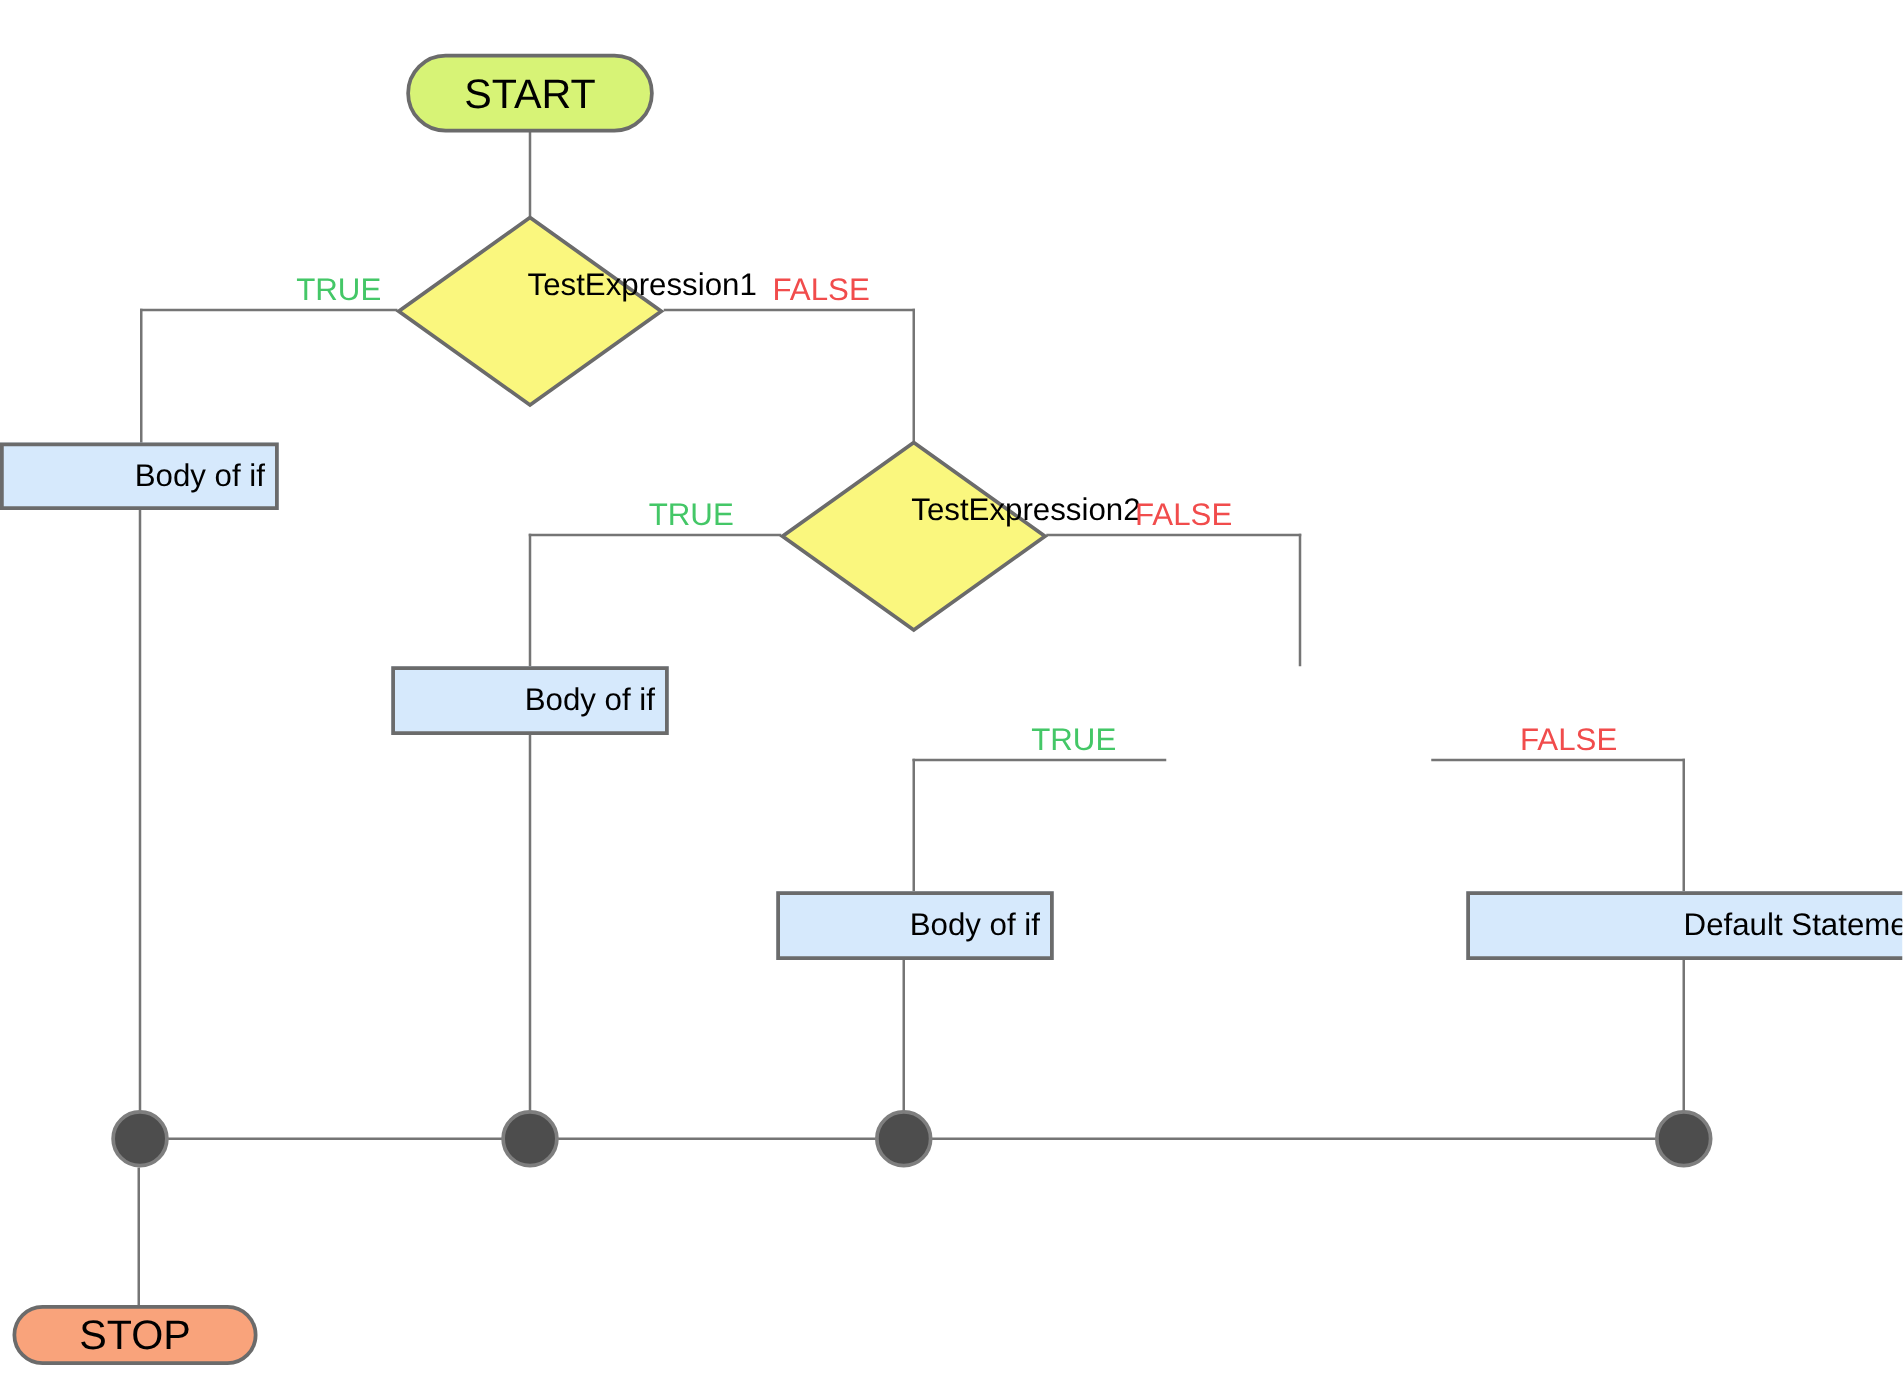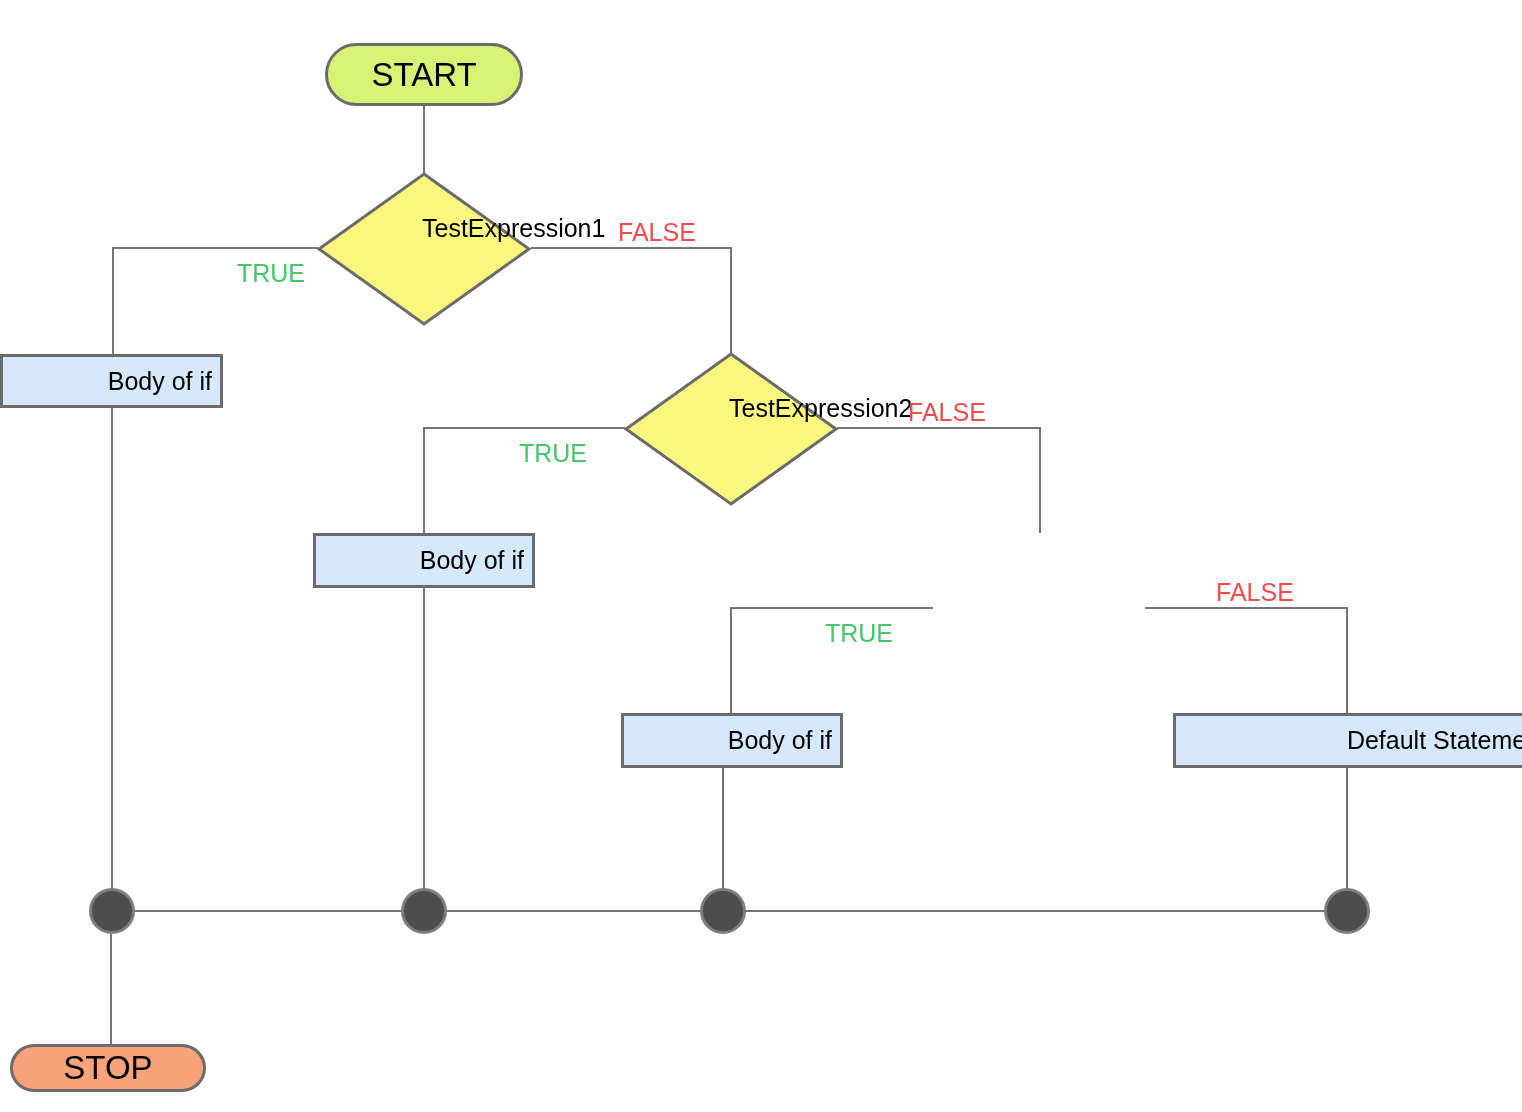--- a/index.html
+++ b/index.html
@@ -46,21 +46,21 @@
   #decision-2 { left: 623px; top: 351px; }
   #decision-3 { left: 931px; top: 531px; }
   .decision svg { position: absolute; left: 0; top: 0; }
   .decision polygon { fill: var(--decision-fill, #faf77e); stroke: var(--border, #6b6b6b); stroke-width: 3; }
   .decision-label {
     position: absolute; left: 106px; top: 43px;
     font-size: 25px; white-space: nowrap;
   }
 
   .branch-label { position: absolute; font-size: 25px; white-space: nowrap; }
-  .true-label  { color: var(--true-text, #44c767); width: 112px; text-align: right; margin-top: 41px; }
+  .true-label  { color: var(--true-text, #44c767); width: 112px; text-align: right; }
   .false-label { color: var(--false-text, #f14c4c); }
   #true-1  { left: 193px;  top: 218px; }
   #false-1 { left: 618px;  top: 218px; }
   #true-2  { left: 475px;  top: 398px; }
   #false-2 { left: 908px;  top: 398px; }
   #true-3  { left: 781px;  top: 578px; }
   #false-3 { left: 1216px; top: 578px; }
 
   .junction {
     position: absolute; width: 46px; height: 46px;

